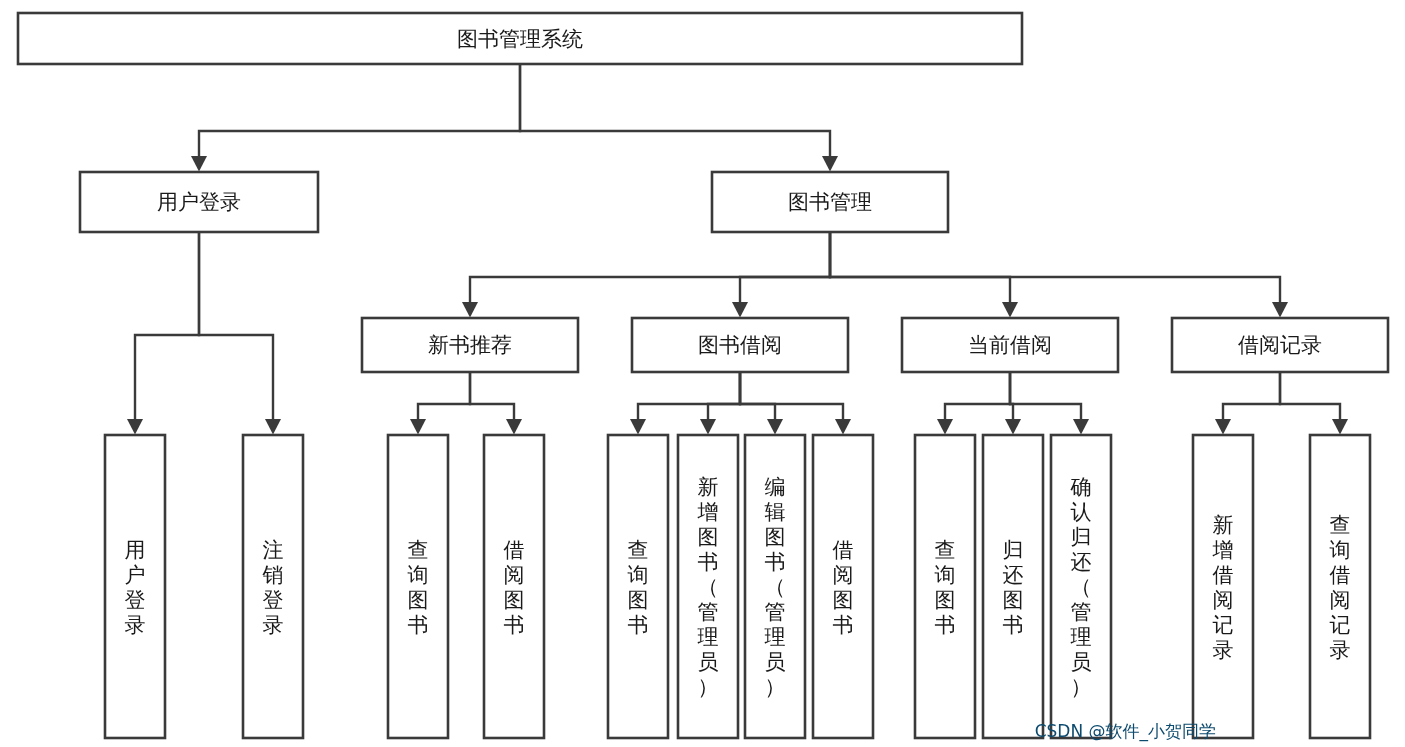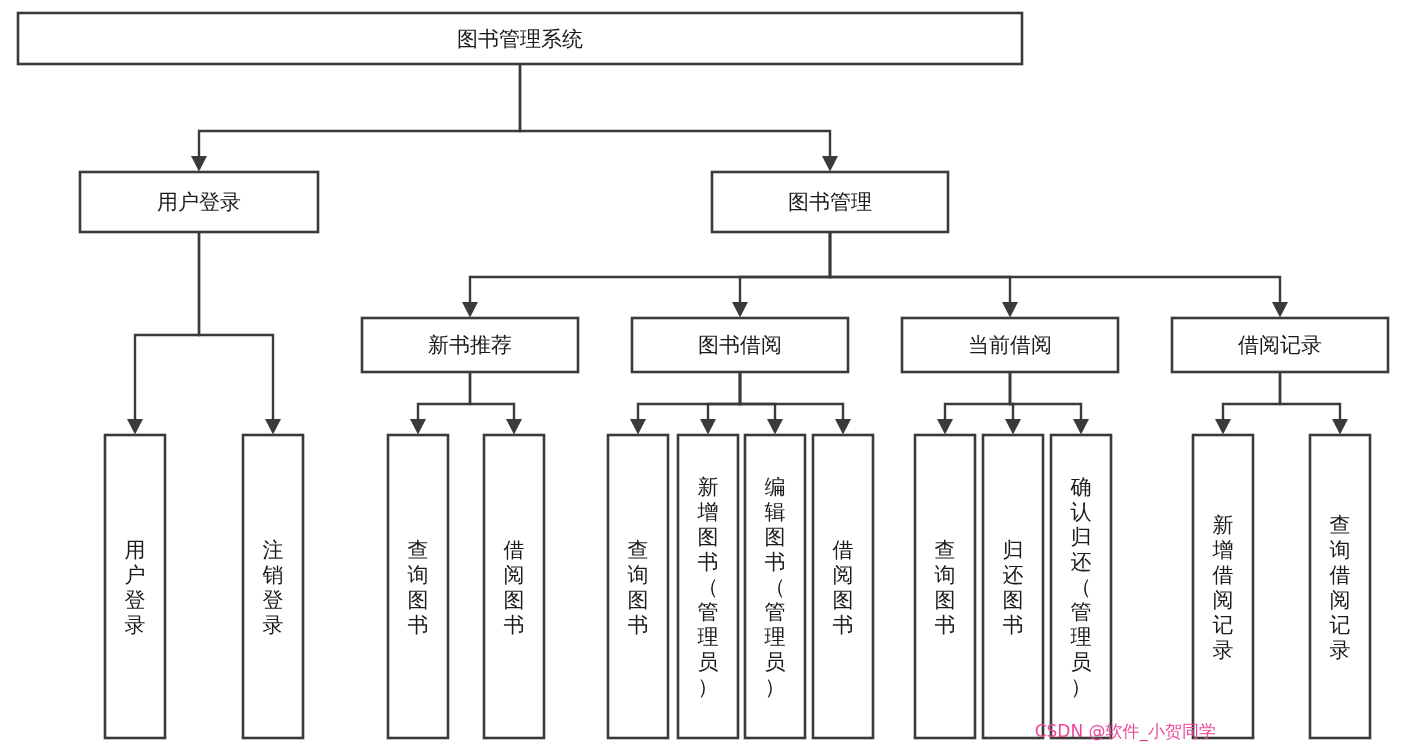--- a/index.html
+++ b/index.html
@@ -42,21 +42,21 @@
   .arrow-head {
     fill: #3a3a3a;
     stroke: none;
   }
   .watermark {
     position: absolute;
     right: 8px;
     bottom: 4px;
     font-family: "DejaVu Sans", "Liberation Sans", sans-serif;
     font-size: 17px;
-    color: #ec4899;
+    color: #0c4a6e;
     white-space: nowrap;
     user-select: none;
   }
 </style>
 </head>
 <body>
 
 <div id="chart-root">
   <svg id="chart-svg" width="1405" height="747" viewBox="0 0 1405 747" xmlns="http://www.w3.org/2000/svg">
     <g id="edges-layer">

